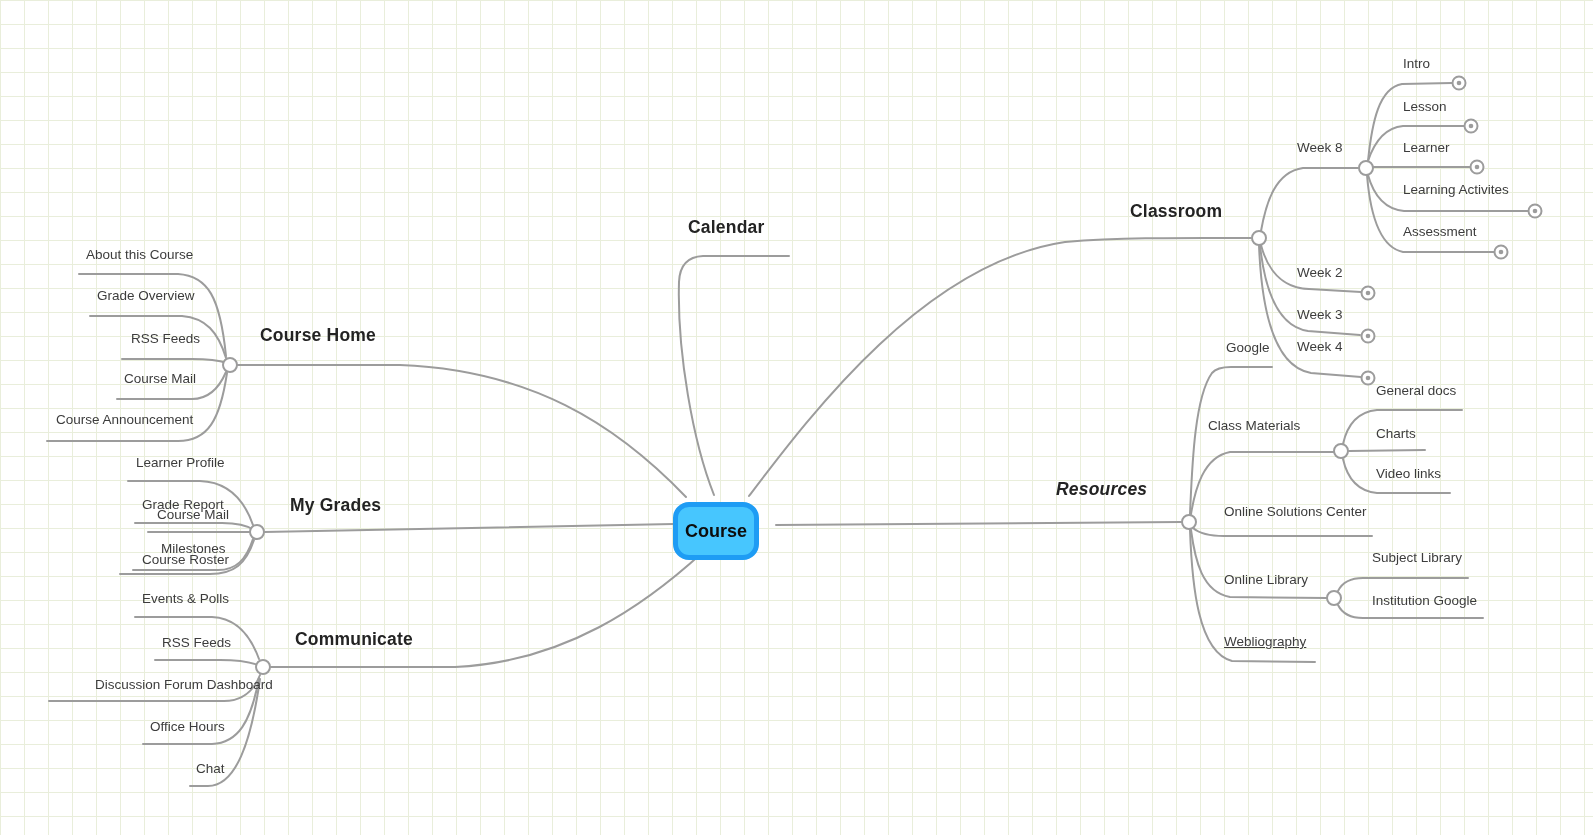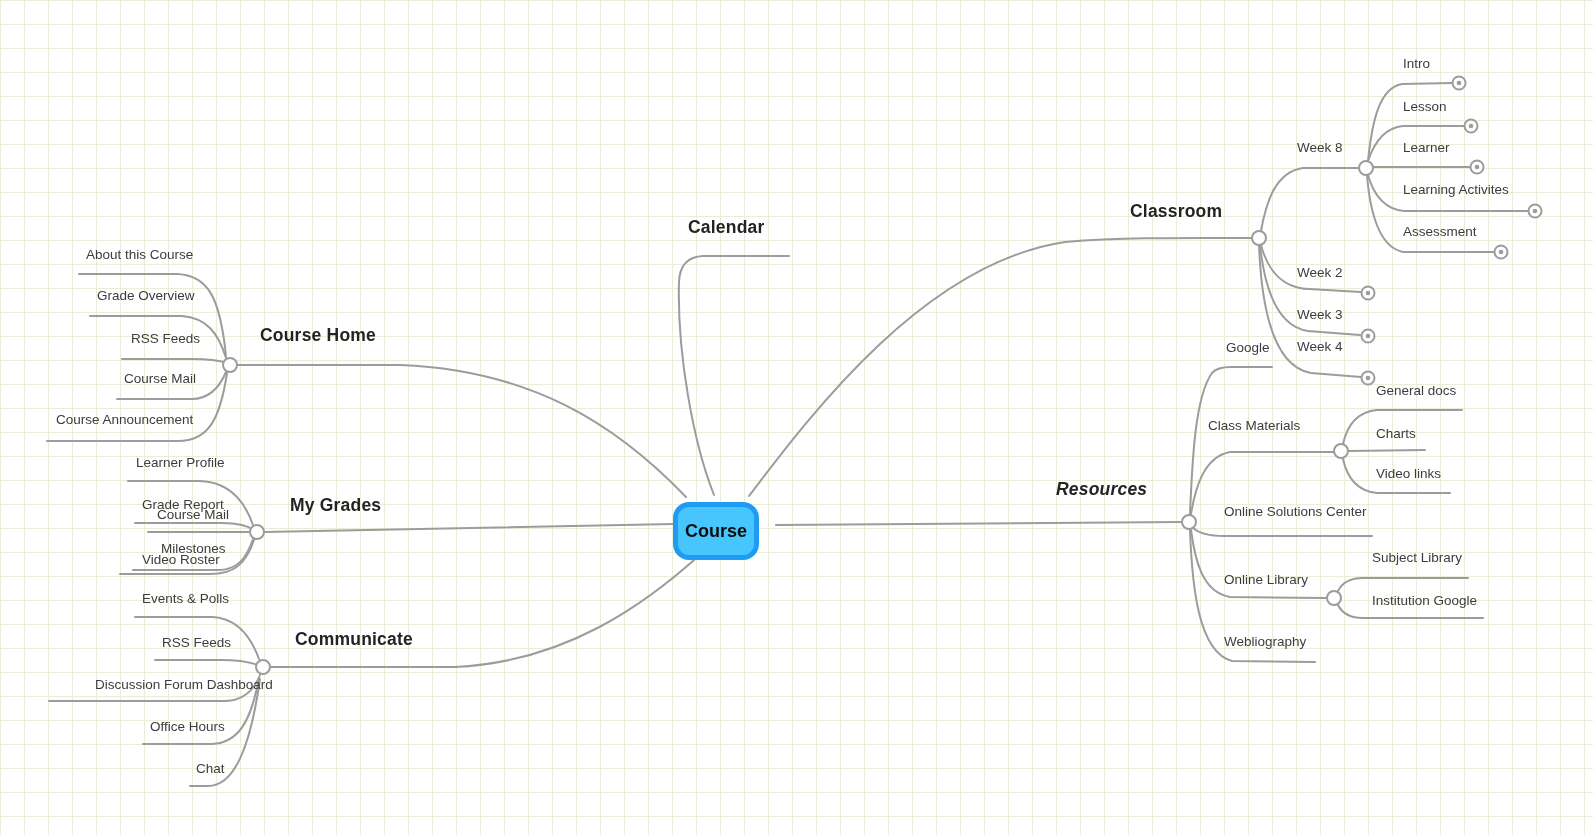--- a/index.html
+++ b/index.html
@@ -152,21 +152,21 @@
   <div class="leaf" style="left:86px;top:248px;">About this Course</div>
   <div class="leaf" style="left:97px;top:289px;">Grade Overview</div>
   <div class="leaf" style="left:131px;top:332px;">RSS Feeds</div>
   <div class="leaf" style="left:124px;top:372px;">Course Mail</div>
   <div class="leaf" style="left:56px;top:413px;">Course Announcement</div>
 
   <div class="leaf" style="left:136px;top:456px;">Learner Profile</div>
   <div class="leaf" style="left:142px;top:498px;">Grade Report</div>
   <div class="leaf" style="left:157px;top:508px;">Course Mail</div>
   <div class="leaf" style="left:161px;top:542px;">Milestones</div>
-  <div class="leaf" style="left:142px;top:553px;">Video Roster</div>
+  <div class="leaf" style="left:142px;top:553px;">Course Roster</div>
 
   <div class="leaf" style="left:142px;top:592px;">Events &amp; Polls</div>
   <div class="leaf" style="left:162px;top:636px;">RSS Feeds</div>
   <div class="leaf" style="left:57px;top:678px;margin-left:38px;">Discussion Forum Dashboard</div>
   <div class="leaf" style="left:150px;top:720px;">Office Hours</div>
   <div class="leaf" style="left:196px;top:762px;">Chat</div>
 
   <div class="leaf" style="left:1297px;top:141px;">Week 8</div>
   <div class="leaf" style="left:1297px;top:266px;">Week 2</div>
   <div class="leaf" style="left:1297px;top:308px;">Week 3</div>
@@ -175,21 +175,21 @@
   <div class="leaf" style="left:1403px;top:57px;">Intro</div>
   <div class="leaf" style="left:1403px;top:100px;">Lesson</div>
   <div class="leaf" style="left:1403px;top:141px;">Learner</div>
   <div class="leaf" style="left:1403px;top:183px;">Learning Activites</div>
   <div class="leaf" style="left:1403px;top:225px;">Assessment</div>
 
   <div class="leaf" style="left:1226px;top:341px;">Google</div>
   <div class="leaf" style="left:1208px;top:419px;">Class Materials</div>
   <div class="leaf" style="left:1224px;top:505px;">Online Solutions Center</div>
   <div class="leaf" style="left:1224px;top:573px;">Online Library</div>
-  <div class="leaf" style="left:1224px;top:635px;">Webliography</div>
+  <div class="leaf" style="left:1224px;top:635px;text-decoration:underline;">Webliography</div>
 
   <div class="leaf" style="left:1376px;top:384px;">General docs</div>
   <div class="leaf" style="left:1376px;top:427px;">Charts</div>
   <div class="leaf" style="left:1376px;top:467px;">Video links</div>
 
   <div class="leaf" style="left:1372px;top:551px;">Subject Library</div>
   <div class="leaf" style="left:1372px;top:594px;">Institution Google</div>
 
 </div>
 

